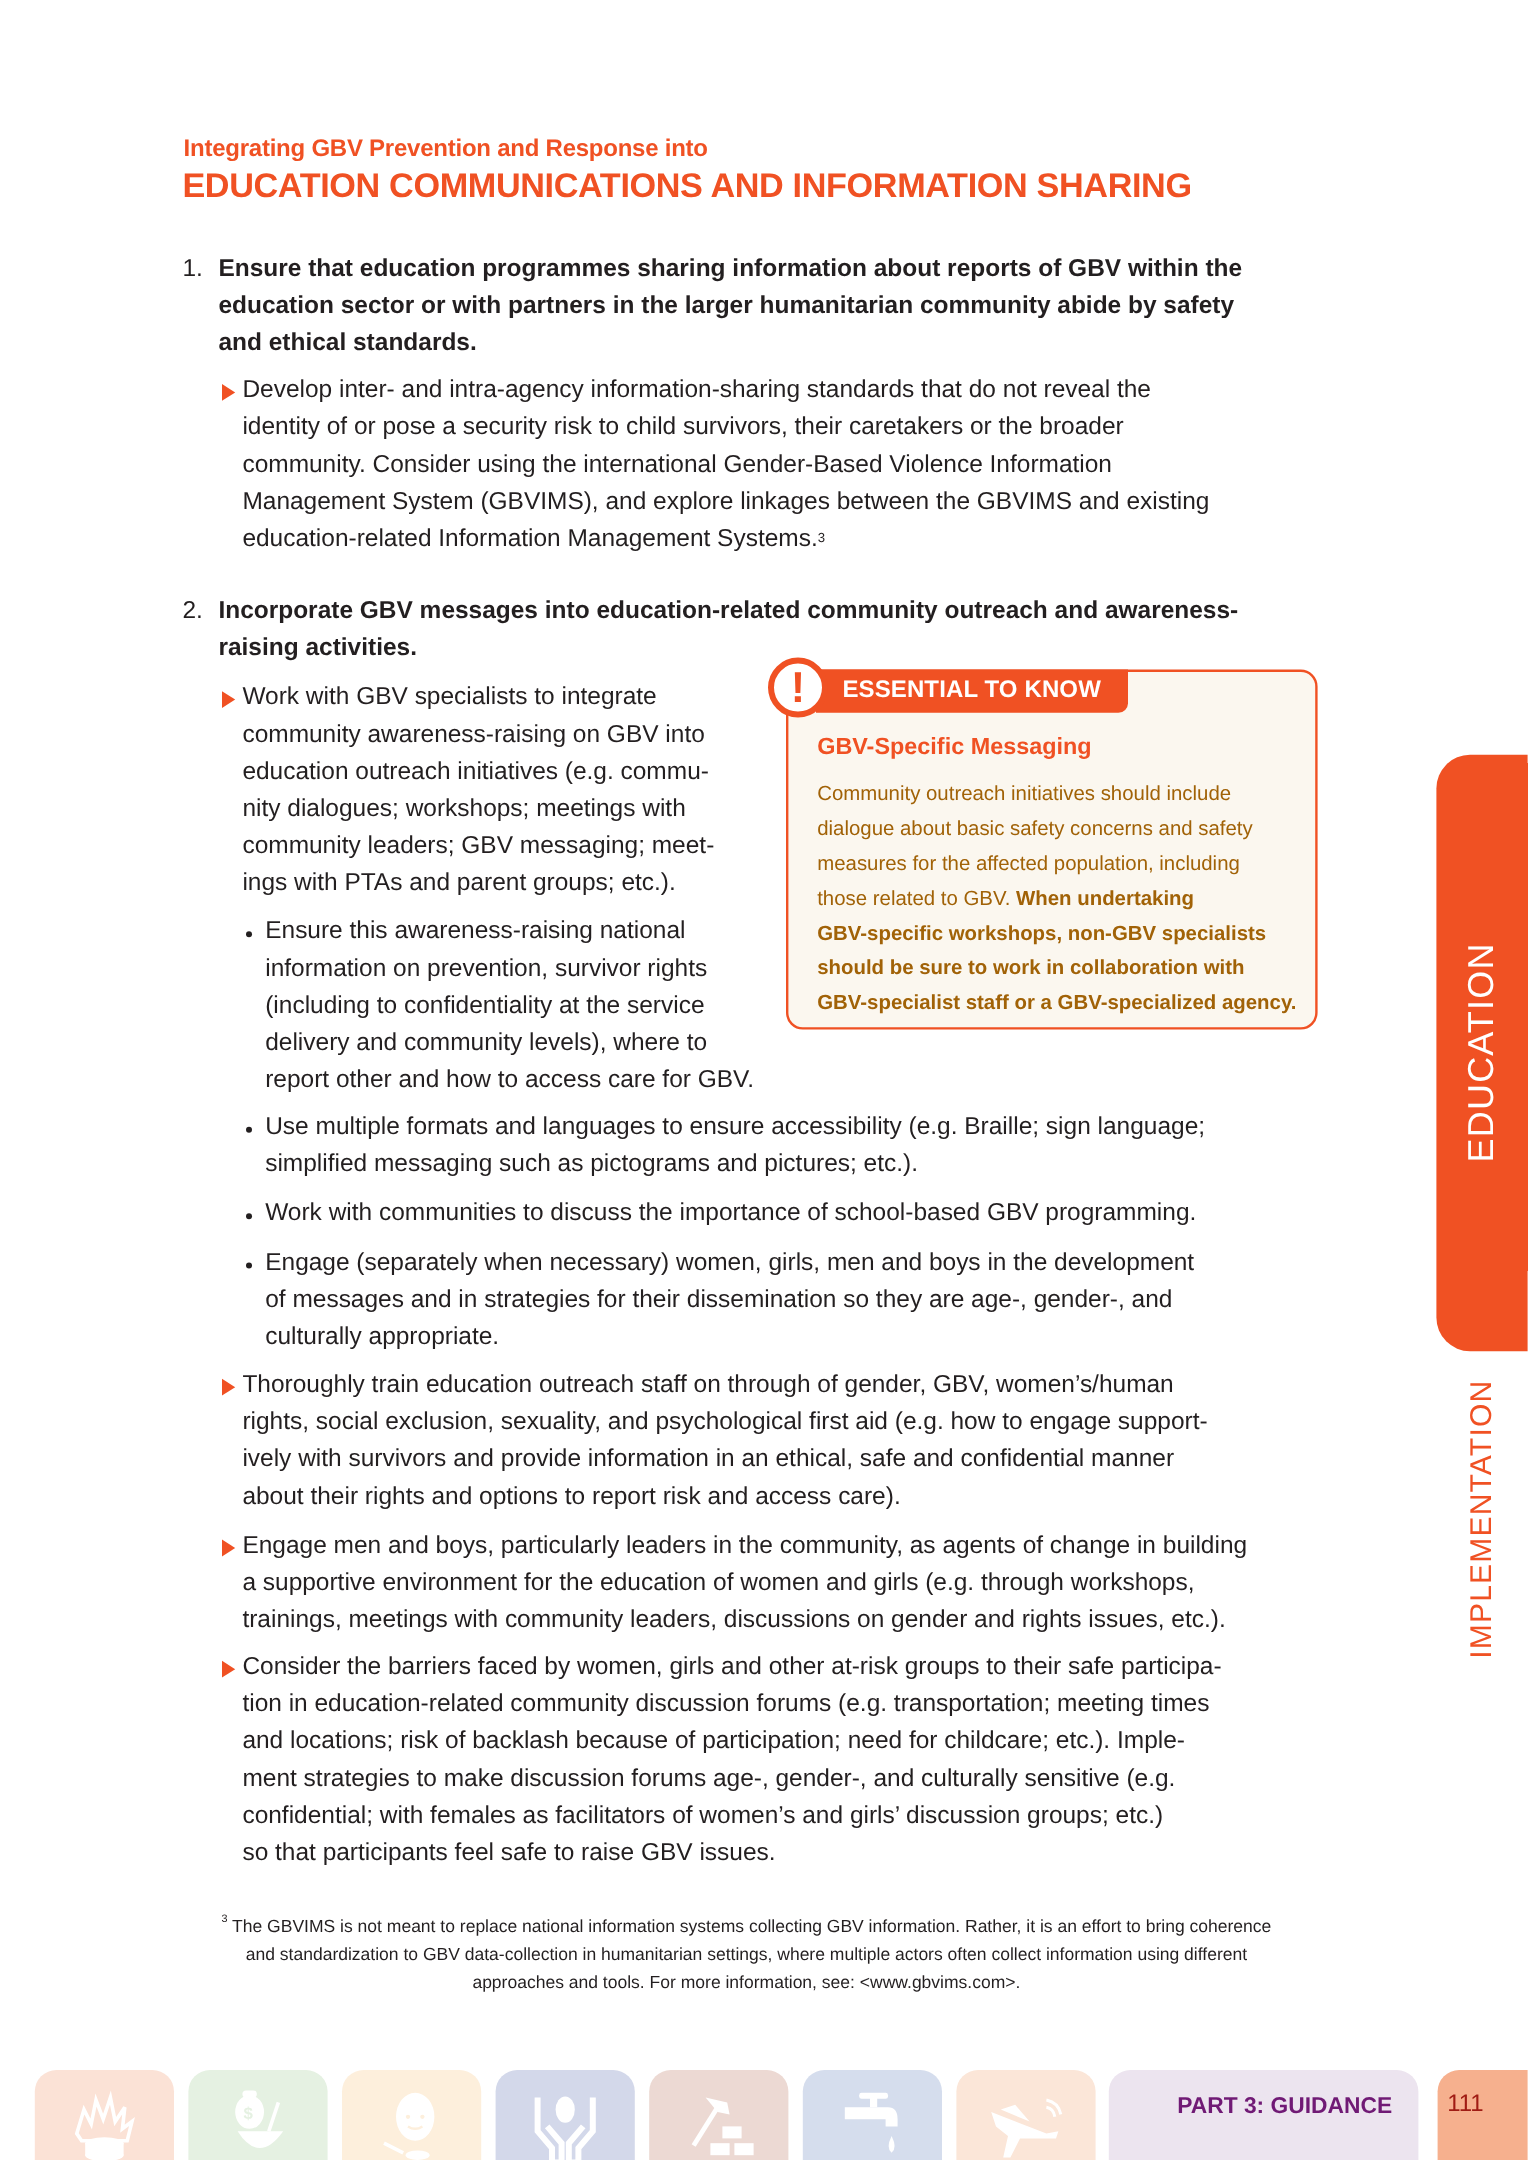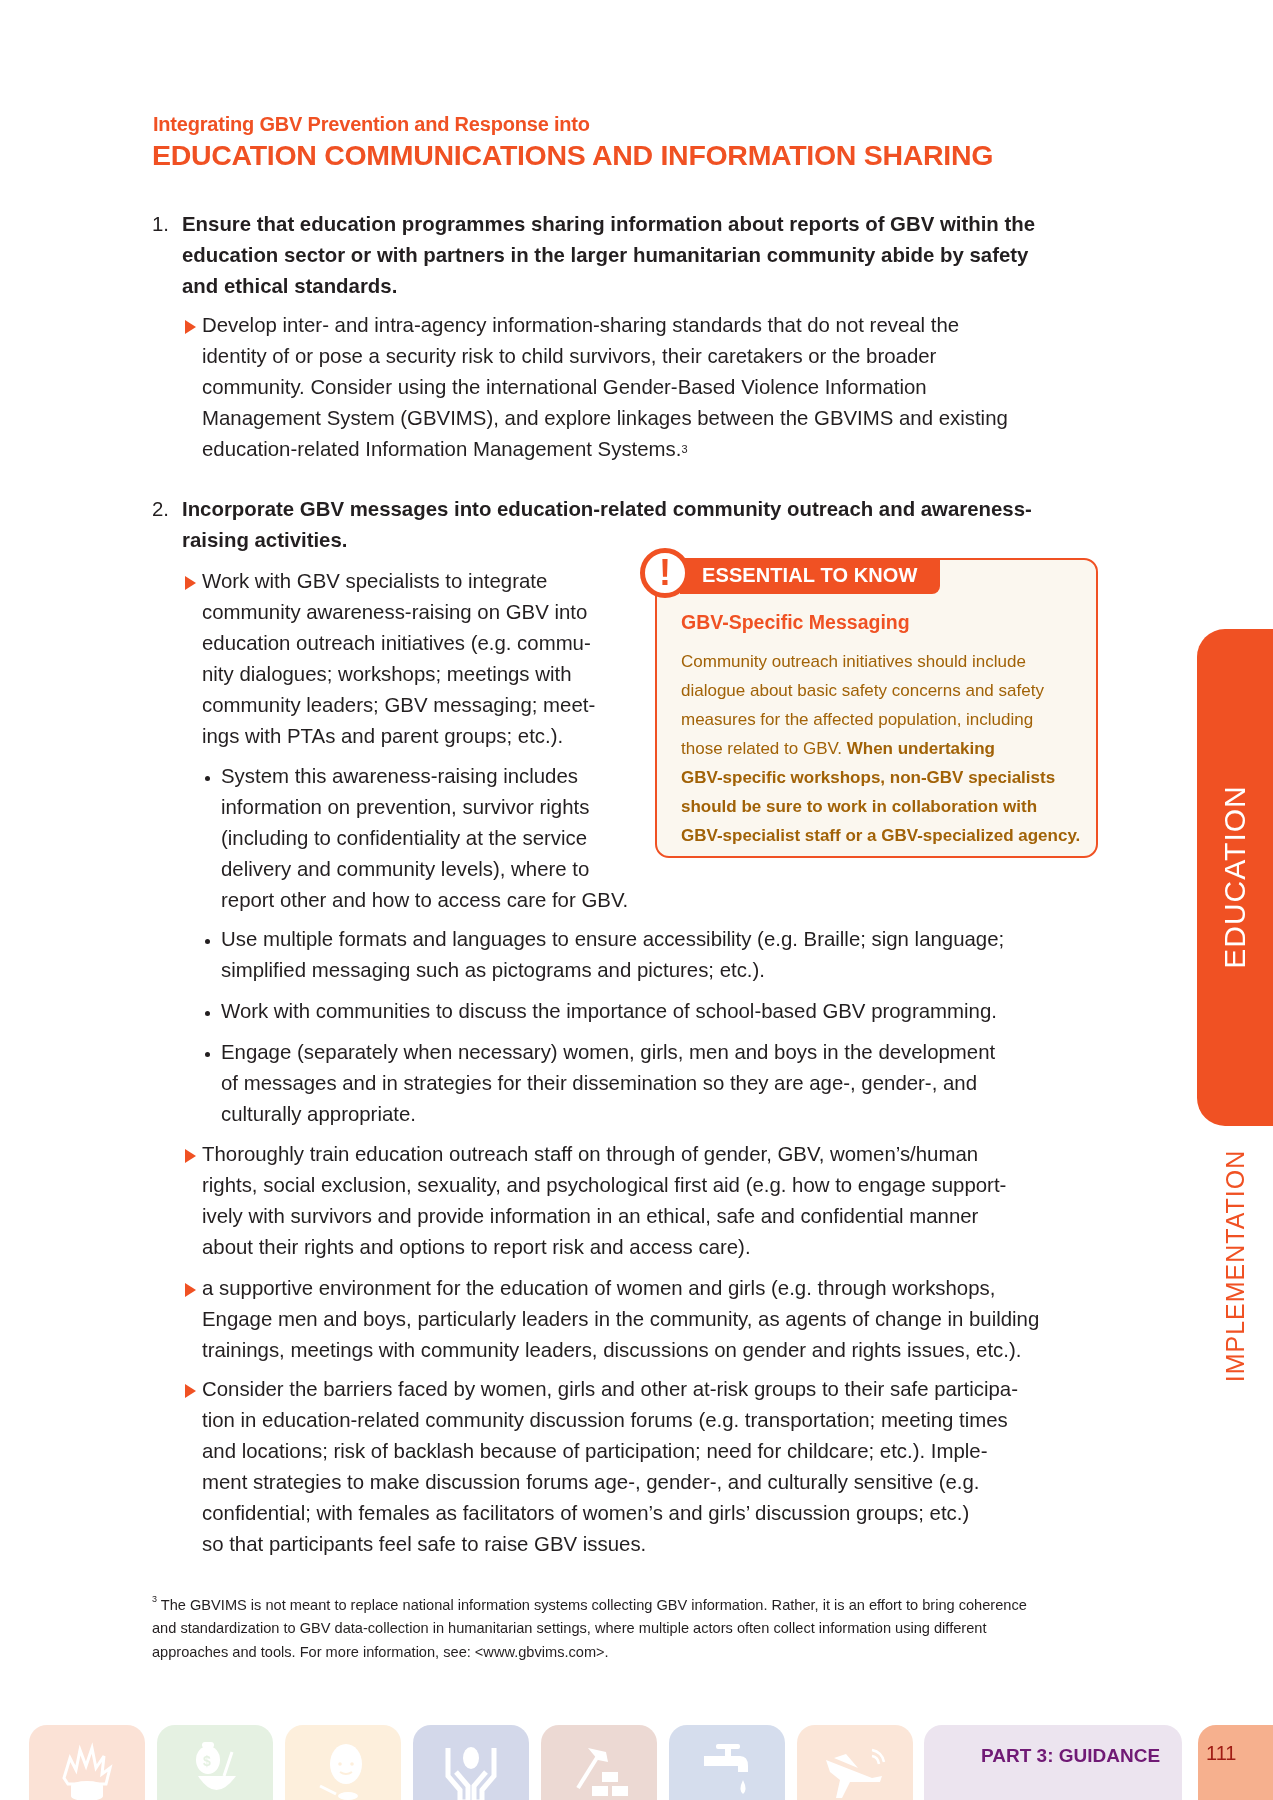--- a/index.html
+++ b/index.html
@@ -41,21 +41,21 @@
   .callout-body b { font-weight: bold; }
 
   
   .side-edu { position: absolute; left: 1197px; top: 629px; width: 90px; height: 497px; background: #f05123; border-radius: 28px 0 0 28px; }
   .side-edu-label { position: absolute; left: 1235px; top: 877px; transform: translate(-50%, -50%) rotate(-90deg); color: #fff; font-size: 30px; letter-spacing: 1px; white-space: nowrap; }
   .side-impl-label { position: absolute; left: 1235px; top: 1266px; transform: translate(-50%, -50%) rotate(-90deg); color: #f05123; font-size: 25px; letter-spacing: 1px; white-space: nowrap; }
 
   
   .footnote { position: absolute; left: 152px; top: 1590px; width: 940px; font-size: 14.6px; line-height: 23.5px; color: #231f20; }
   .footnote sup { font-size: 9px; position: relative; top: -2px; }
-  .footnote .fn-text { display: block; padding-left: 10px; text-indent: -10px; }
+  .footnote .fn-text { display: block; padding-left: 10px; text-indent: -10px; text-align: center; }
 
   
   .footer-tile { position: absolute; top: 1725px; width: 116px; height: 80px; border-radius: 18px 18px 0 0; display: flex; align-items: center; justify-content: center; }
   .footer-tile svg { width: 70px; height: 64px; margin-top: 10px; }
   .footer-guide { position: absolute; left: 924px; top: 1725px; width: 258px; height: 80px; background: #ece4ef; border-radius: 18px 18px 0 0; }
   .footer-guide-label { position: absolute; left: 981px; top: 1745px; font-size: 19px; font-weight: bold; color: #701a75; white-space: nowrap; }
   .footer-pagenum-bg { position: absolute; left: 1198px; top: 1725px; width: 80px; height: 80px; background: #f6b08e; border-radius: 18px 0 0 0; }
   .footer-pagenum { position: absolute; left: 1206px; top: 1742px; font-size: 20px; color: #a01c14; }
   sup.ref { font-size: 11px; position: relative; top: -3px; vertical-align: baseline; }
 </style>
@@ -97,21 +97,21 @@
       <div>Work with GBV specialists to integrate</div>
       <div>community awareness-raising on GBV into</div>
       <div>education outreach initiatives (e.g. commu-</div>
       <div>nity dialogues; workshops; meetings with</div>
       <div>community leaders; GBV messaging; meet-</div>
       <div>ings with PTAs and parent groups; etc.).</div>
     </div>
 
     <span class="dot" style="left:205px; top:776px;"></span>
     <div style="position:absolute; left:221px; top:761px; width:440px;">
-      <div>System this awareness-raising includes</div>
+      <div>Ensure this awareness-raising national</div>
       <div>information on prevention, survivor rights</div>
       <div>(including to confidentiality at the service</div>
       <div>delivery and community levels), where to</div>
       <div>report other and how to access care for GBV.</div>
     </div>
 
     <span class="dot" style="left:205px; top:939px;"></span>
     <div style="position:absolute; left:221px; top:924px; width:900px;">
       <div>Use multiple formats and languages to ensure accessibility (e.g. Braille; sign language;</div>
       <div>simplified messaging such as pictograms and pictures; etc.).</div>
@@ -132,22 +132,22 @@
     <span class="tri" style="left:185px; top:1149px;"></span>
     <div style="position:absolute; left:202px; top:1139px; width:920px;">
       <div>Thoroughly train education outreach staff on through of gender, GBV, women’s/human</div>
       <div>rights, social exclusion, sexuality, and psychological first aid (e.g. how to engage support-</div>
       <div>ively with survivors and provide information in an ethical, safe and confidential manner</div>
       <div>about their rights and options to report risk and access care).</div>
     </div>
 
     <span class="tri" style="left:185px; top:1283px;"></span>
     <div style="position:absolute; left:202px; top:1273px; width:920px;">
+      <div>Engage men and boys, particularly leaders in the community, as agents of change in building</div>
       <div>a supportive environment for the education of women and girls (e.g. through workshops,</div>
-      <div>Engage men and boys, particularly leaders in the community, as agents of change in building</div>
       <div>trainings, meetings with community leaders, discussions on gender and rights issues, etc.).</div>
     </div>
 
     <span class="tri" style="left:185px; top:1384px;"></span>
     <div style="position:absolute; left:202px; top:1374px; width:920px;">
       <div>Consider the barriers faced by women, girls and other at-risk groups to their safe participa-</div>
       <div>tion in education-related community discussion forums (e.g. transportation; meeting times</div>
       <div>and locations; risk of backlash because of participation; need for childcare; etc.). Imple-</div>
       <div>ment strategies to make discussion forums age-, gender-, and culturally sensitive (e.g.</div>
       <div>confidential; with females as facilitators of women’s and girls’ discussion groups; etc.)</div>

